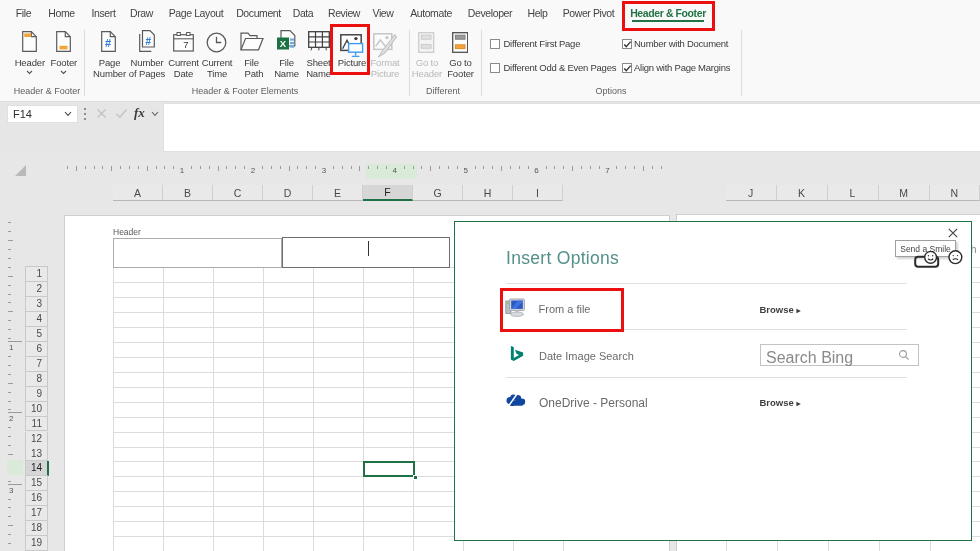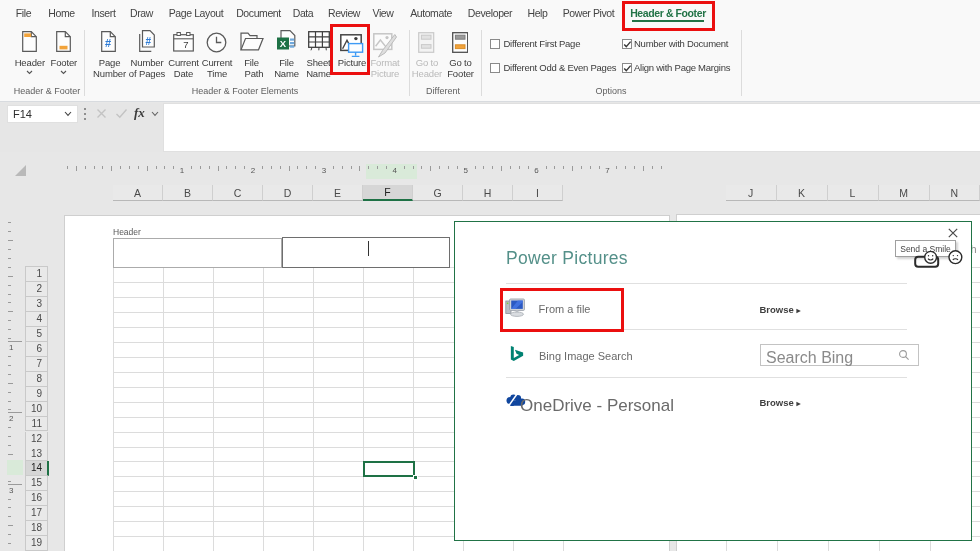--- a/index.html
+++ b/index.html
@@ -375,21 +375,21 @@
 <div class="rowhdr" style="top:521.1px;height:14.9px;line-height:14.9px">18</div>
 <div class="rowhdr" style="top:536.0px;height:14.9px;line-height:14.9px">19</div>
 <div class="abs" style="left:25px;top:266.3px;width:23px;height:1px;background:#c9c9c9"></div>
 <div class="abs" style="left:113px;top:227px;font-size:8.5px;color:#595959">Header</div>
 <div class="abs" style="left:113px;top:237.5px;width:169px;height:30px;background:#fff;border:1px solid #ababab"></div>
 <div class="abs" style="left:281.5px;top:236.5px;width:168.5px;height:31.5px;background:#fff;border:1.5px solid #6e6e6e"></div>
 <div class="abs" style="left:368px;top:241px;width:1px;height:15px;background:#333"></div>
 <div class="abs" style="left:362.5px;top:460.5px;width:52px;height:16.5px;border:2px solid #1e7145"></div>
 <div class="abs" style="left:413px;top:475px;width:4.5px;height:4.5px;background:#1e7145;border:1px solid #fff"></div>
 <div class="abs" style="left:453.5px;top:220.5px;width:518px;height:320.5px;background:#fff;border:1px solid #217346;z-index:20"></div>
-<div class="abs" style="left:506px;top:248px;font-size:17.5px;font-weight:300;color:#549089;letter-spacing:0.3px;z-index:21">Power Pictures</div>
+<div class="abs" style="left:506px;top:248px;font-size:17.5px;font-weight:300;color:#549089;letter-spacing:0.3px;z-index:21">Insert Options</div>
 <svg class="abs" style="left:948px;top:228px;z-index:21" width="10" height="10" viewBox="0 0 10 10">
     <path d="M0.8 0.8 L9.2 9.2 M9.2 0.8 L0.8 9.2" stroke="#4a4a4a" stroke-width="1.2"></path>
   </svg>
 <div class="abs" style="left:895px;top:239.5px;width:61px;height:17px;background:#fff;border:1px solid #9f9f9f;box-shadow:2px 2px 2px rgba(0,0,0,0.18);z-index:21;font-size:8.5px;color:#444;text-align:center;line-height:16px">Send a Smile</div>
 <svg class="abs" style="left:914px;top:247px;z-index:22" width="50" height="22" viewBox="0 0 50 22">
     <rect x="1.2" y="9.8" width="23" height="9.9" rx="3" fill="none" stroke="#2b2b2b" stroke-width="2"></rect>
     <circle cx="16.6" cy="10.3" r="5.9" fill="#fff" stroke="#2b2b2b" stroke-width="1.4"></circle>
     <circle cx="14.5" cy="8.7" r="0.7" fill="#2b2b2b"></circle>
     <circle cx="18.7" cy="8.7" r="0.7" fill="#2b2b2b"></circle>
     <path d="M14 11.6 a3.2 3.2 0 0 0 5.2 0" fill="none" stroke="#2b2b2b" stroke-width="1.1"></path>
@@ -409,34 +409,34 @@
     <rect x="6.2" y="2.5" width="11.6" height="8.4" fill="#2b59c3"></rect>
     <path d="M6.2 10.9 L13 2.5 H17.8 V4 L10.5 10.9 Z" fill="#4a79e8" opacity="0.75"></path>
     <path d="M11 12.4 L10 15 H14 L13 12.4 Z" fill="#c2c6cc"></path>
     <ellipse cx="12" cy="16.2" rx="6.5" ry="2.2" fill="#d9dce0" stroke="#a8adb4" stroke-width="0.8"></ellipse>
   </svg>
 <div class="abs" style="left:538.5px;top:303px;font-size:11px;color:#6a6a6a;z-index:21">From a file</div>
 <div class="abs" style="left:759.5px;top:304px;font-size:9.5px;font-weight:bold;color:#3f3f3f;z-index:21">Browse <span style="font-size:8px">▸</span></div>
 <svg class="abs" style="left:509.5px;top:345.5px;z-index:21" width="14" height="17" viewBox="0 0 14 18">
     <path d="M0.5 0 L3.6 1.1 V12.6 L9.2 9.4 L6.5 8.1 L4.8 3.9 L13.5 7 V10.2 L3.6 15.9 L0.5 14.2 Z" fill="#008272"></path>
   </svg>
-<div class="abs" style="left:539px;top:350px;font-size:11px;color:#6a6a6a;z-index:21">Bing Image Search</div>
+<div class="abs" style="left:539px;top:350px;font-size:11px;color:#6a6a6a;z-index:21">Date Image Search</div>
 <div class="abs" style="left:759.5px;top:343.8px;width:159px;height:22px;background:#fff;border:1px solid #c3c3c3;z-index:21"></div>
 <div class="abs" style="left:766px;top:349px;font-size:16px;color:#8a8a8a;z-index:21">Search Bing</div>
 <svg class="abs" style="left:898px;top:349px;z-index:21" width="12" height="12" viewBox="0 0 12 12">
     <circle cx="5" cy="5" r="3.4" fill="none" stroke="#9b9b9b" stroke-width="1.1"></circle>
     <path d="M7.6 7.6 L10.6 10.6" stroke="#9b9b9b" stroke-width="1.1"></path>
   </svg>
 <svg class="abs" style="left:505.5px;top:394px;z-index:21" width="20" height="13" viewBox="0 0 20 13">
     <g fill="#10469e">
       <circle cx="4" cy="6.5" r="3.5"></circle>
       <circle cx="7.5" cy="3.8" r="3.2"></circle>
       <circle cx="11.8" cy="4.3" r="3.3"></circle>
       <circle cx="16" cy="7.8" r="3.2"></circle>
       <circle cx="6" cy="9.5" r="2.6"></circle>
       <rect x="4" y="7" width="13.5" height="4.8" rx="2"></rect>
     </g>
     <path d="M2 12.8 L10.6 0.6" stroke="#fff" stroke-width="1.6" fill="none"></path>
   </svg>
-<div class="abs" style="left:520px;top:396px;font-size:17px;color:#6a6a6a;z-index:21">OneDrive - Personal</div>
+<div class="abs" style="left:539px;top:396px;font-size:12px;color:#6a6a6a;z-index:21">OneDrive - Personal</div>
 <div class="abs" style="left:759.5px;top:396.5px;font-size:9.5px;font-weight:bold;color:#3f3f3f;z-index:21">Browse <span style="font-size:8px">▸</span></div>
 <div class="redbox" style="left:621.5px;top:1px;width:93px;height:30px"></div>
 <div class="redbox" style="left:330px;top:24px;width:40px;height:51px"></div>
 <div class="redbox" style="left:499.5px;top:287.5px;width:124px;height:44px"></div>
 </body></html>

